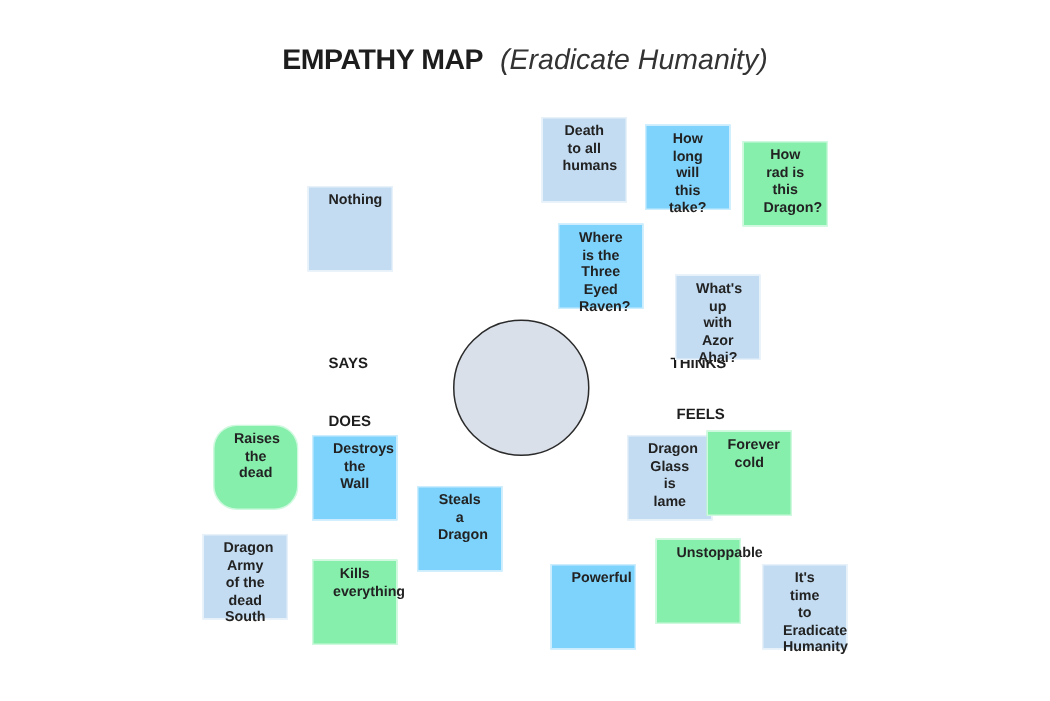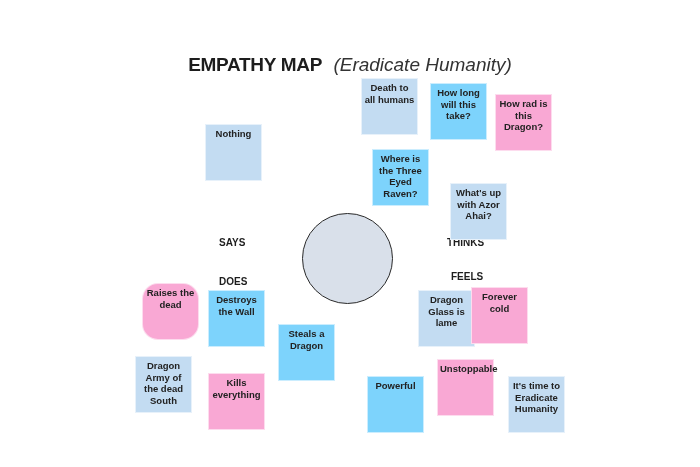--- a/index.html
+++ b/index.html
@@ -1,29 +1,29 @@
 <!DOCTYPE html>
 <html><head>
 <meta charset="utf-8">
 <style>
   html, body { margin:0; padding:0; }
   body { width:700px; height:467px; background:#ffffff; position:relative; overflow:hidden;
          font-family:"Liberation Sans", sans-serif; color:#1d1d1d; }
-  .title { position:absolute; top:30px; left:0; width:700px; text-align:center; font-size:19px;margin-top:24px; }
+  .title { position:absolute; top:30px; left:0; width:700px; text-align:center; font-size:19px; }
   .title .main { font-weight:bold; letter-spacing:-0.3px; }
   .title .sub { font-style:italic; font-weight:normal; color:#333; margin-left:6px; }
   .label { position:absolute; font-size:10px; font-weight:bold; color:#1d1d1d; }
   .circle { position:absolute; left:302px; top:213px; width:91px; height:91px; border-radius:50%;
             background:#d9e0ea; border:1.5px solid #2a2a2a; box-sizing:border-box; }
-  .note { position:absolute; width:57px; height:57px; box-sizing:border-box; padding:3px 2px;
+  .note { position:absolute; width:57px; height:57px; box-sizing:border-box; padding:3px 13px;
           font-size:9.5px; font-weight:bold; line-height:11.5px; text-align:center; color:#222;
           border:1px solid rgba(255,255,255,0.6); }
   .c-light { background:#c3dcf2; }
   .c-purple { background:#7dd3fc; }
-  .c-blue { background:#f9a8d4; }
+  .c-blue { background:#86efac; }
 </style>
 </head>
 <body>
 
 <div class="title">
   <span class="main">EMPATHY MAP</span>
   <span class="sub">(Eradicate Humanity)</span>
 </div>
 
 <div class="circle"></div>

